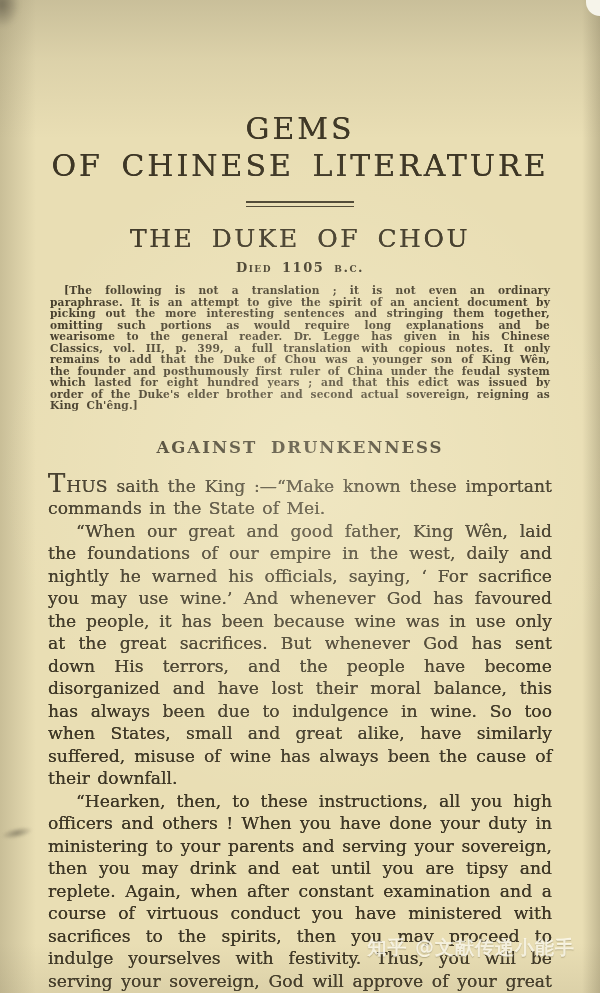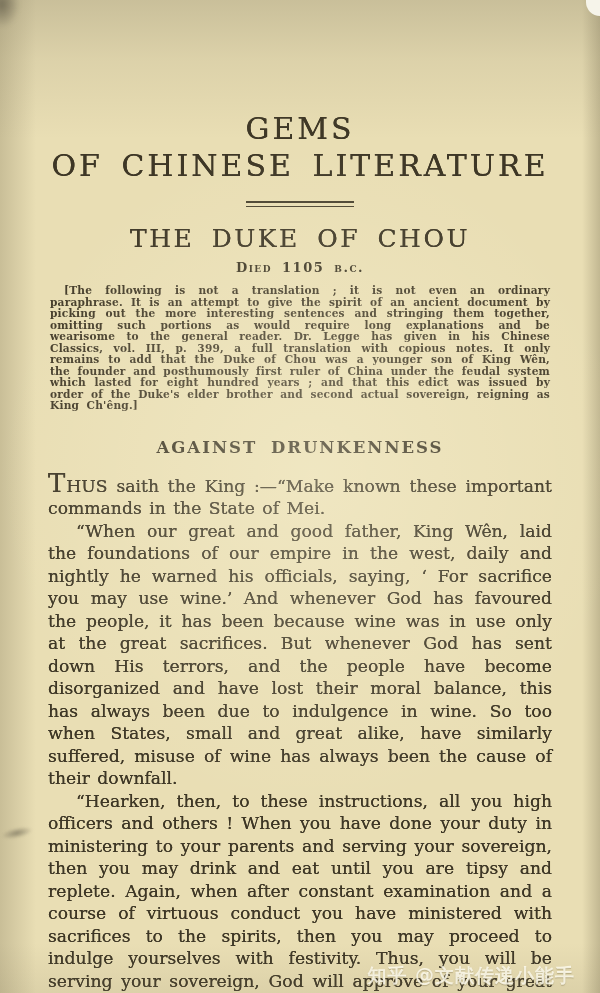--- a/index.html
+++ b/index.html
@@ -121,21 +121,21 @@
   }
   .body-text.first { margin-top: 13px; }
   .body-text.indent { text-indent: 28px; }
   .initial-cap {
     font-size: 26px;
     line-height: 1;
     letter-spacing: 1px;
   }
   .watermark {
     position: absolute;
-    right: 25px; bottom: 4px;
+    right: 25px; bottom: 32px;
     z-index: 7;
     font-family: "DejaVu Sans", sans-serif;
     font-size: 19px;
     font-weight: bold;
     letter-spacing: 1px;
     color: rgba(255,252,240,0.82);
     text-shadow: 0 1px 1px rgba(150,138,98,0.55);
   }
 </style>
 </head>

